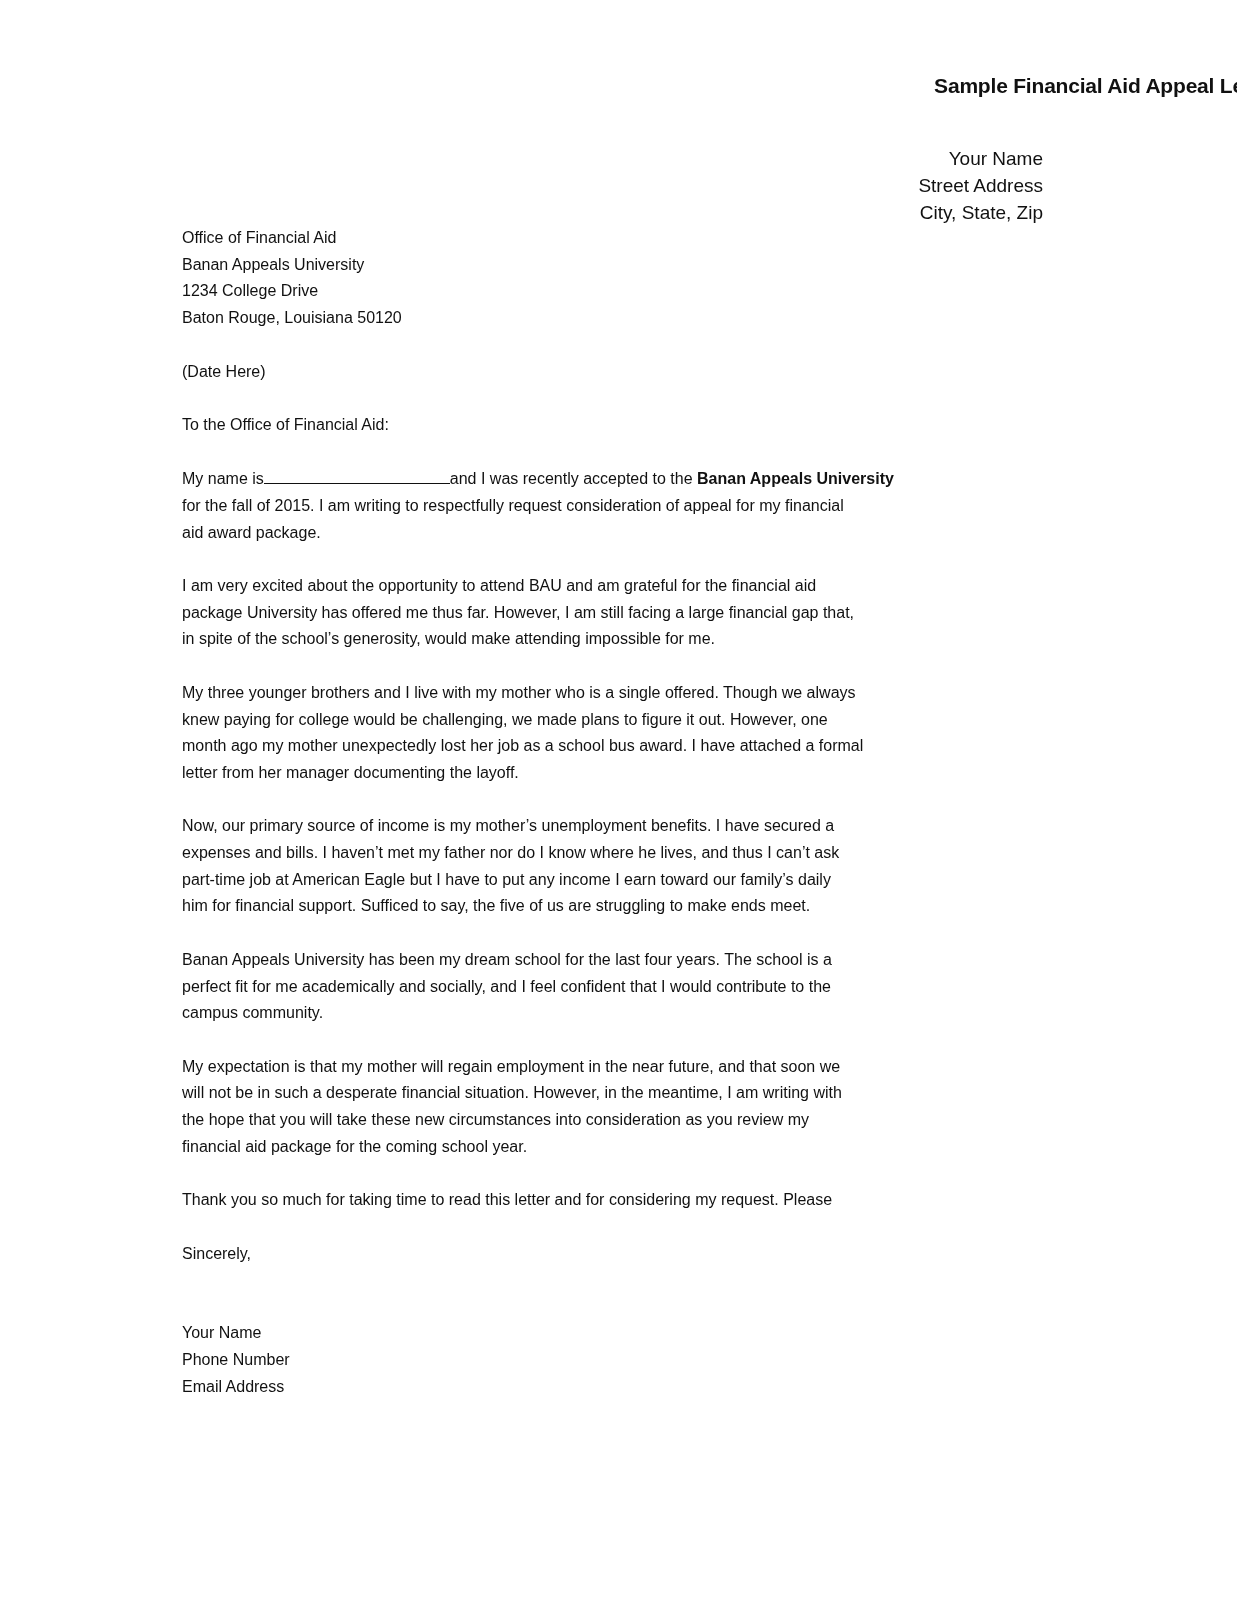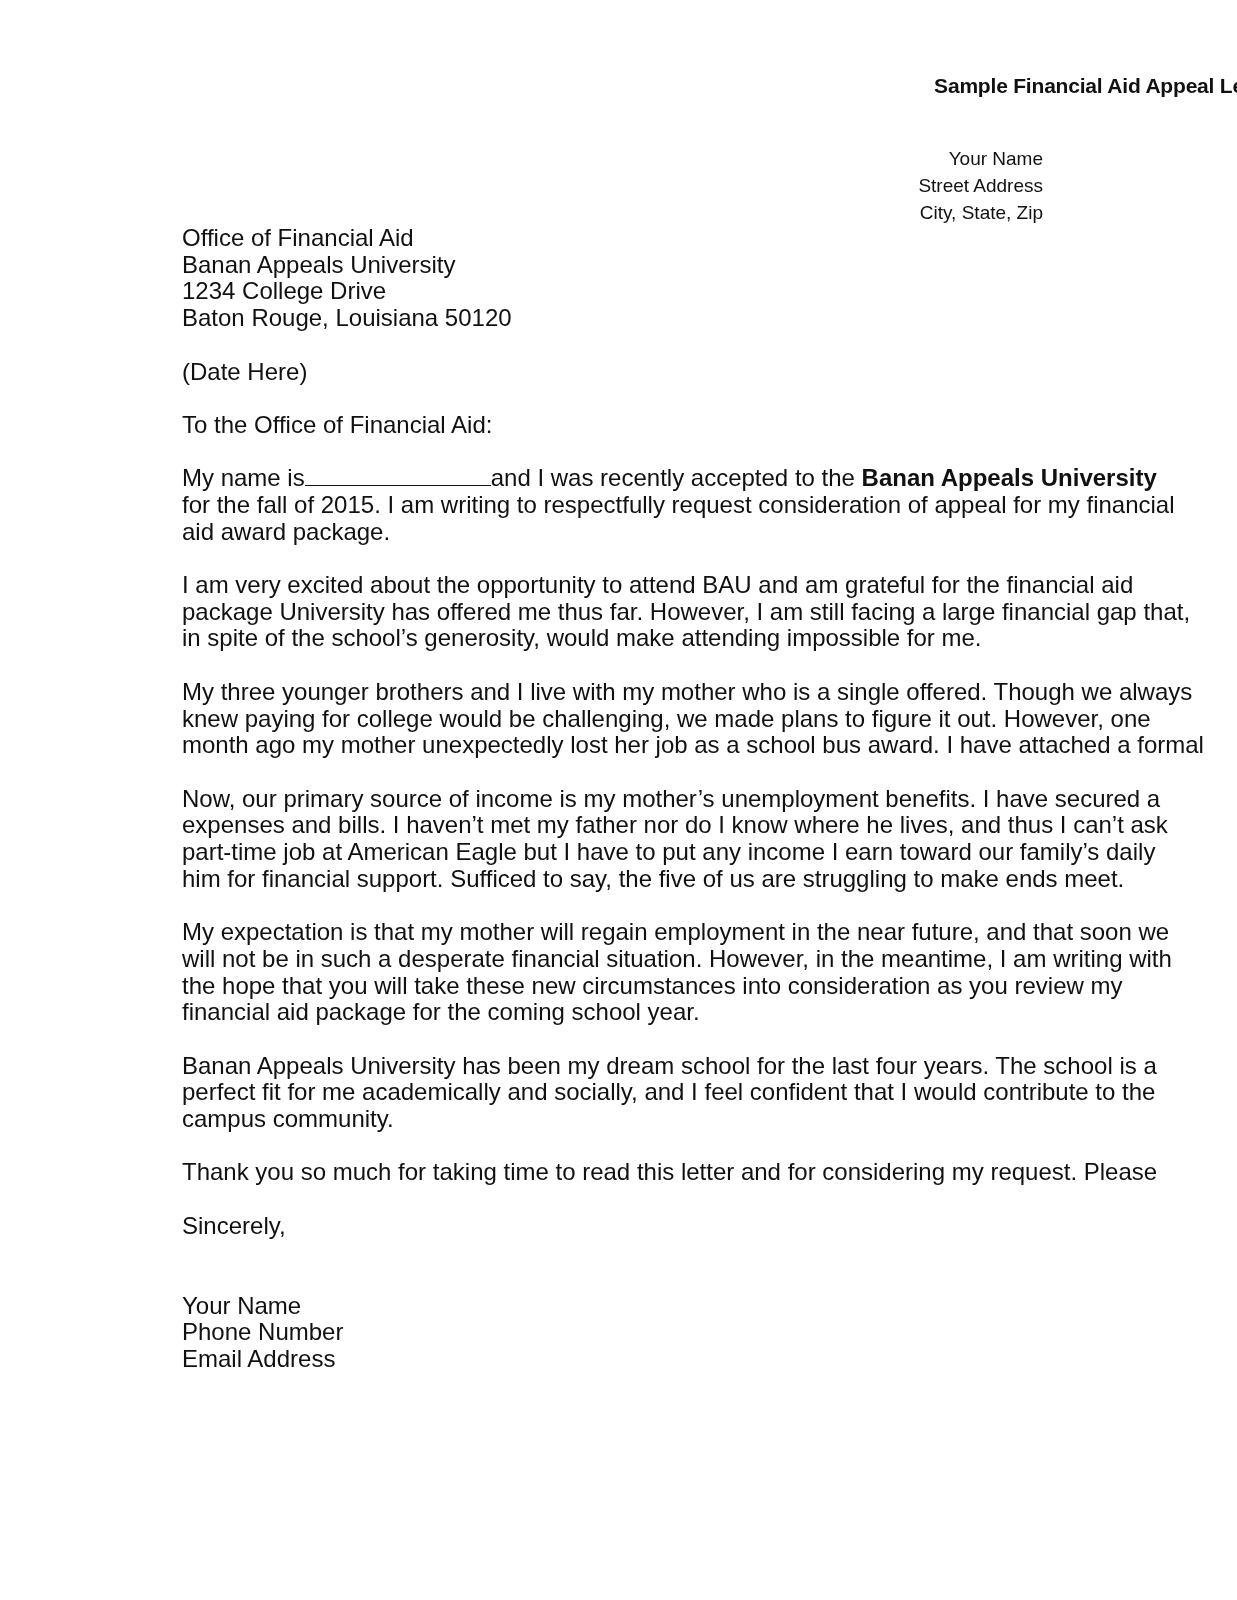--- a/index.html
+++ b/index.html
@@ -5,21 +5,21 @@
   html, body { margin: 0; padding: 0; background: #ffffff; }
   body { width: 1237px; height: 1600px; position: relative; overflow: hidden;
          font-family: "Liberation Sans", "DejaVu Sans", sans-serif; color: #111; }
   .page { position: absolute; left: 0; top: 0; width: 1237px; height: 1600px; }
   .title { position: absolute; top: 74px; left: 0; width: 1237px; text-align: right;
            font-weight: bold; font-size: 21px; letter-spacing: -0.2px; padding-left: 40px; }
   .sender { position: absolute; top: 145px; right: 194px; text-align: right;
             font-size: 19px; line-height: 27px; }
   .line { display: block; white-space: nowrap; }
   .body { position: absolute; left: 182px; top: 225px; width: 870px;
-          font-size: 24px; line-height: 26.7px; }
+          font-size: 16px; line-height: 26.7px; }
   .block { margin: 0 0 26.7px 0; }
   .para { margin: 0 0 26.7px 0; }
   .blank { display: inline-block; width: 186px; border-bottom: 1.5px solid #111;
            height: 18px; vertical-align: baseline; }
   b { font-weight: bold; }
   .sig-gap { height: 53px; }
 </style>
 </head>
 <body>
 
@@ -57,40 +57,41 @@
     <div class="para">
       <span class="line">I am very excited about the opportunity to attend BAU and am grateful for the financial aid</span>
       <span class="line">package University has offered me thus far. However, I am still facing a large financial gap that,</span>
       <span class="line">in spite of the school’s generosity, would make attending impossible for me.</span>
     </div>
 
     <div class="para">
       <span class="line">My three younger brothers and I live with my mother who is a single offered. Though we always</span>
       <span class="line">knew paying for college would be challenging, we made plans to figure it out. However, one</span>
       <span class="line">month ago my mother unexpectedly lost her job as a school bus award. I have attached a formal</span>
+      <span class="line">letter from her manager documenting the layoff.</span>
     </div>
 
     <div class="para">
       <span class="line">Now, our primary source of income is my mother’s unemployment benefits. I have secured a</span>
       <span class="line">expenses and bills. I haven’t met my father nor do I know where he lives, and thus I can’t ask</span>
       <span class="line">part-time job at American Eagle but I have to put any income I earn toward our family’s daily</span>
       <span class="line">him for financial support. Sufficed to say, the five of us are struggling to make ends meet.</span>
     </div>
 
     <div class="para">
+      <span class="line">Banan Appeals University has been my dream school for the last four years. The school is a</span>
+      <span class="line">perfect fit for me academically and socially, and I feel confident that I would contribute to the</span>
+      <span class="line">campus community.</span>
+    </div>
+
+    <div class="para">
       <span class="line">My expectation is that my mother will regain employment in the near future, and that soon we</span>
       <span class="line">will not be in such a desperate financial situation. However, in the meantime, I am writing with</span>
       <span class="line">the hope that you will take these new circumstances into consideration as you review my</span>
       <span class="line">financial aid package for the coming school year.</span>
-    </div>
-
-    <div class="para">
-      <span class="line">Banan Appeals University has been my dream school for the last four years. The school is a</span>
-      <span class="line">perfect fit for me academically and socially, and I feel confident that I would contribute to the</span>
-      <span class="line">campus community.</span>
     </div>
 
     <div class="para">
       <span class="line">Thank you so much for taking time to read this letter and for considering my request. Please</span>
     </div>
 
     <div>Sincerely,</div>
     <div class="sig-gap"></div>
 
     <div>

